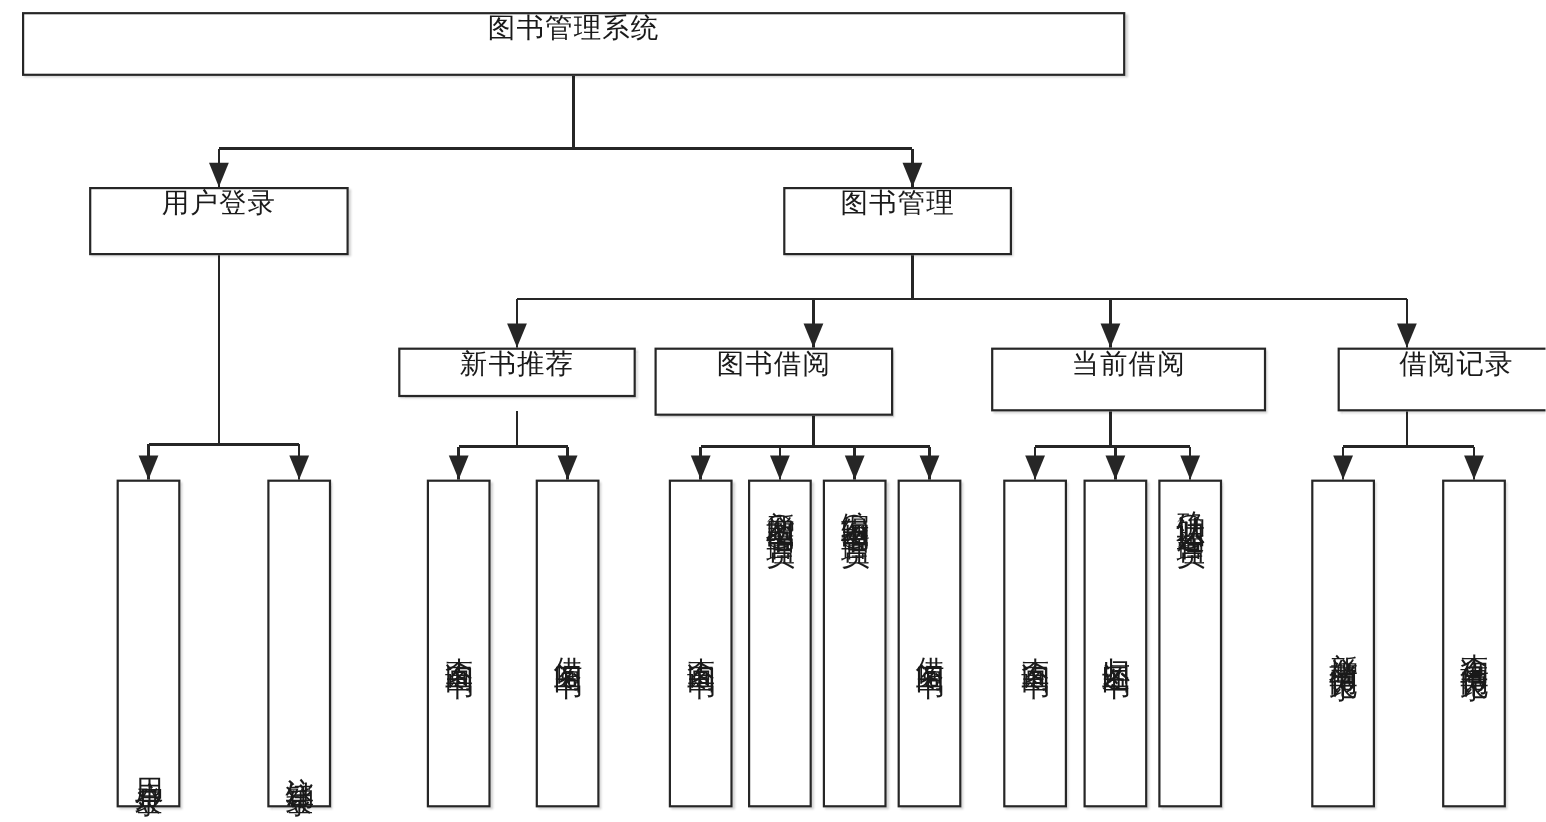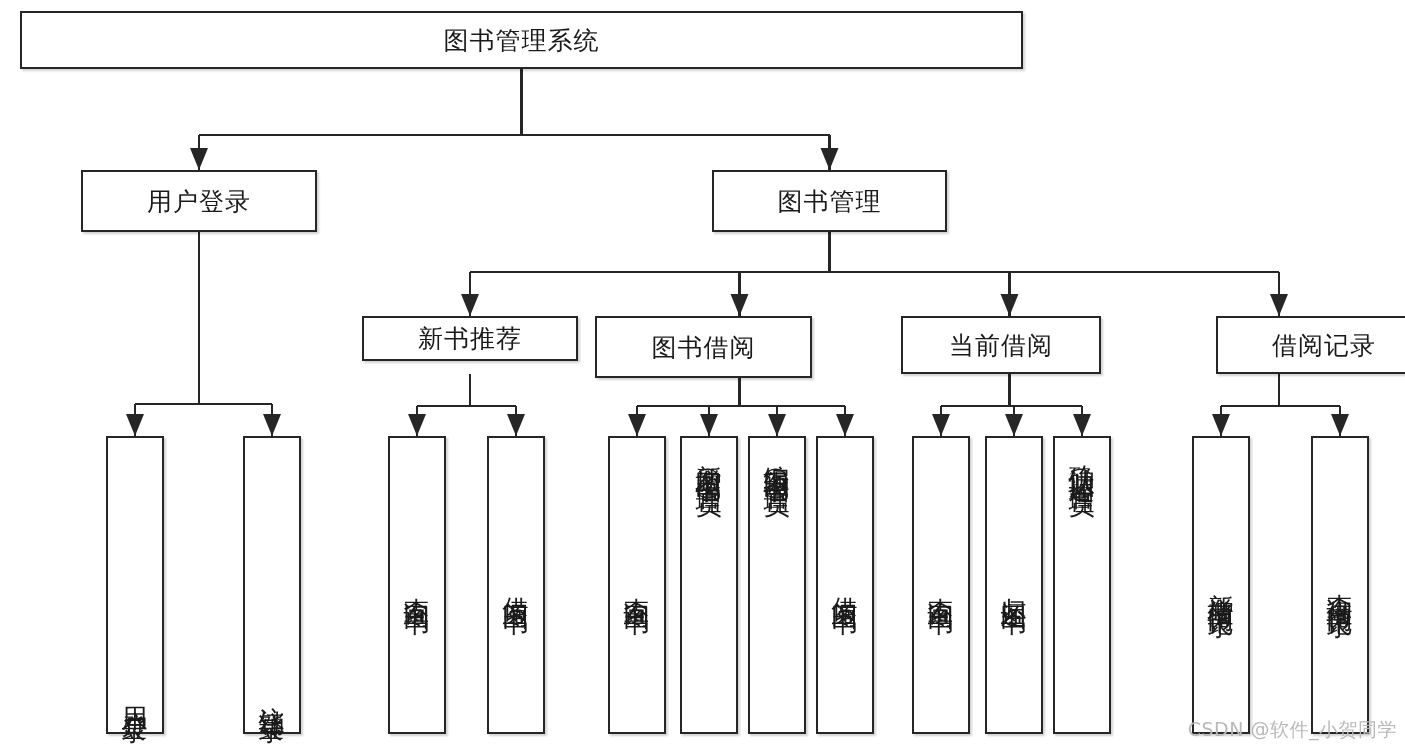--- a/index.html
+++ b/index.html
@@ -12,21 +12,21 @@
   #diagram-root{position:relative;width:1405px;height:747px;background:#fff;}
   svg#wires{position:absolute;left:0;top:0;width:1405px;height:747px;}
 
   .node{
     position:absolute;
     box-sizing:border-box;
     background:#ffffff;
     border:2px solid #262626;
     box-shadow:2px 2px 2px rgba(0,0,0,0.18);
     display:flex;
-    align-items:center;
+    align-items:flex-start;
     justify-content:center;
   }
   .node .label{
     color:#1a1a1a;
     line-height:1.0;
     white-space:pre;
     text-align:center;
   }
   
   .node.horiz .label{
@@ -117,30 +117,30 @@
       <line x1="1340" y1="406" x2="1340" y2="436" stroke="#262626" stroke-width="2.2" shape-rendering="crispEdges"></line>
       <polygon points="1331,414 1349,414 1340,436" fill="#262626"></polygon>
     </svg>
   <div id="nodes-layer">
       <div class="node horiz" style="left: 20px; top: 11px; width: 1003px; height: 58px; border-color: rgb(38, 38, 38);">
         <span class="label" style="color: rgb(26, 26, 26);">图书管理系统</span>
       </div>
       <div class="node horiz" style="left: 81px; top: 170px; width: 236px; height: 62px; border-color: rgb(38, 38, 38);">
         <span class="label" style="color: rgb(26, 26, 26);">用户登录</span>
       </div>
-      <div class="node horiz" style="left: 712px; top: 170px; width: 235px; height: 62px; border-color: rgb(38, 38, 38);">
+      <div class="node horiz" style="left: 712px; top: 170px; width: 208px; height: 62px; border-color: rgb(38, 38, 38);">
         <span class="label" style="color: rgb(26, 26, 26);">图书管理</span>
       </div>
       <div class="node horiz" style="left: 362px; top: 316px; width: 216px; height: 45px; border-color: rgb(38, 38, 38);">
         <span class="label" style="color: rgb(26, 26, 26);">新书推荐</span>
       </div>
       <div class="node horiz" style="left: 595px; top: 316px; width: 217px; height: 62px; border-color: rgb(38, 38, 38);">
         <span class="label" style="color: rgb(26, 26, 26);">图书借阅</span>
       </div>
-      <div class="node horiz" style="left: 901px; top: 316px; width: 200px; height: 58px; border-color: rgb(38, 38, 38);">
+      <div class="node horiz" style="left: 901px; top: 316px; width: 250px; height: 58px; border-color: rgb(38, 38, 38);">
         <span class="label" style="color: rgb(26, 26, 26);">当前借阅</span>
       </div>
       <div class="node horiz" style="left: 1171px; top: 316px; width: 216px; height: 58px; border-color: rgb(38, 38, 38); margin-left: 45px;">
         <span class="label" style="color: rgb(26, 26, 26);">借阅记录</span>
       </div>
       <div class="node vert bottomed" style="left: 106px; top: 436px; width: 58px; height: 298px; border-color: rgb(38, 38, 38);">
         <span class="label" style="color: rgb(26, 26, 26);">用户登录</span>
       </div>
       <div class="node vert bottomed" style="left: 243px; top: 436px; width: 58px; height: 298px; border-color: rgb(38, 38, 38);">
         <span class="label" style="color: rgb(26, 26, 26);">注销登录</span>
@@ -172,14 +172,13 @@
       <div class="node vert" style="left: 1053px; top: 436px; width: 58px; height: 298px; border-color: rgb(38, 38, 38);">
         <span class="label" style="color: rgb(26, 26, 26);">确认归还（管理员）</span>
       </div>
       <div class="node vert centered" style="left: 1192px; top: 436px; width: 58px; height: 298px; border-color: rgb(38, 38, 38);">
         <span class="label" style="color: rgb(26, 26, 26);">新增借阅记录</span>
       </div>
       <div class="node vert centered" style="left: 1311px; top: 436px; width: 58px; height: 298px; border-color: rgb(38, 38, 38);">
         <span class="label" style="color: rgb(26, 26, 26);">查询借阅记录</span>
       </div>
     </div>
-  <div id="watermark">CSDN @软件_小贺同学</div>
 </div>
 
 </body></html>

